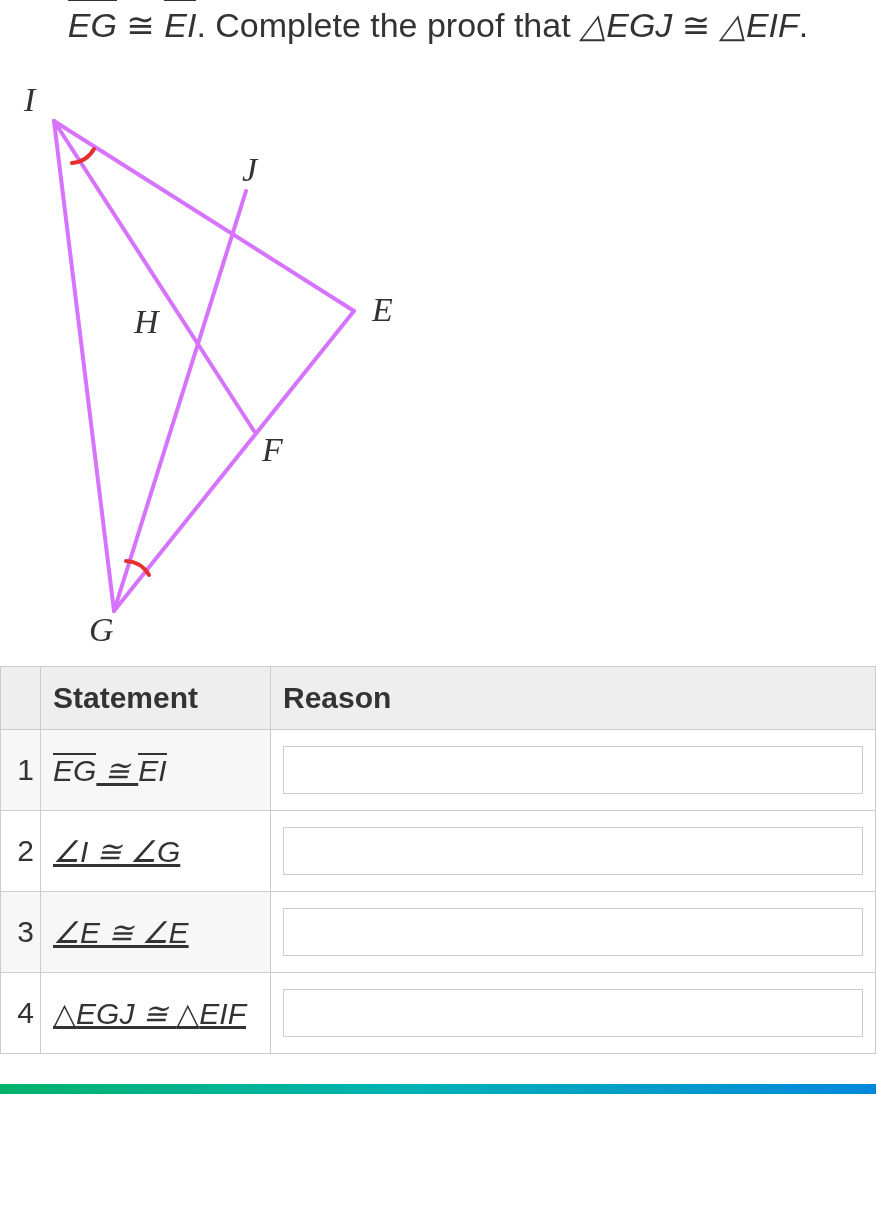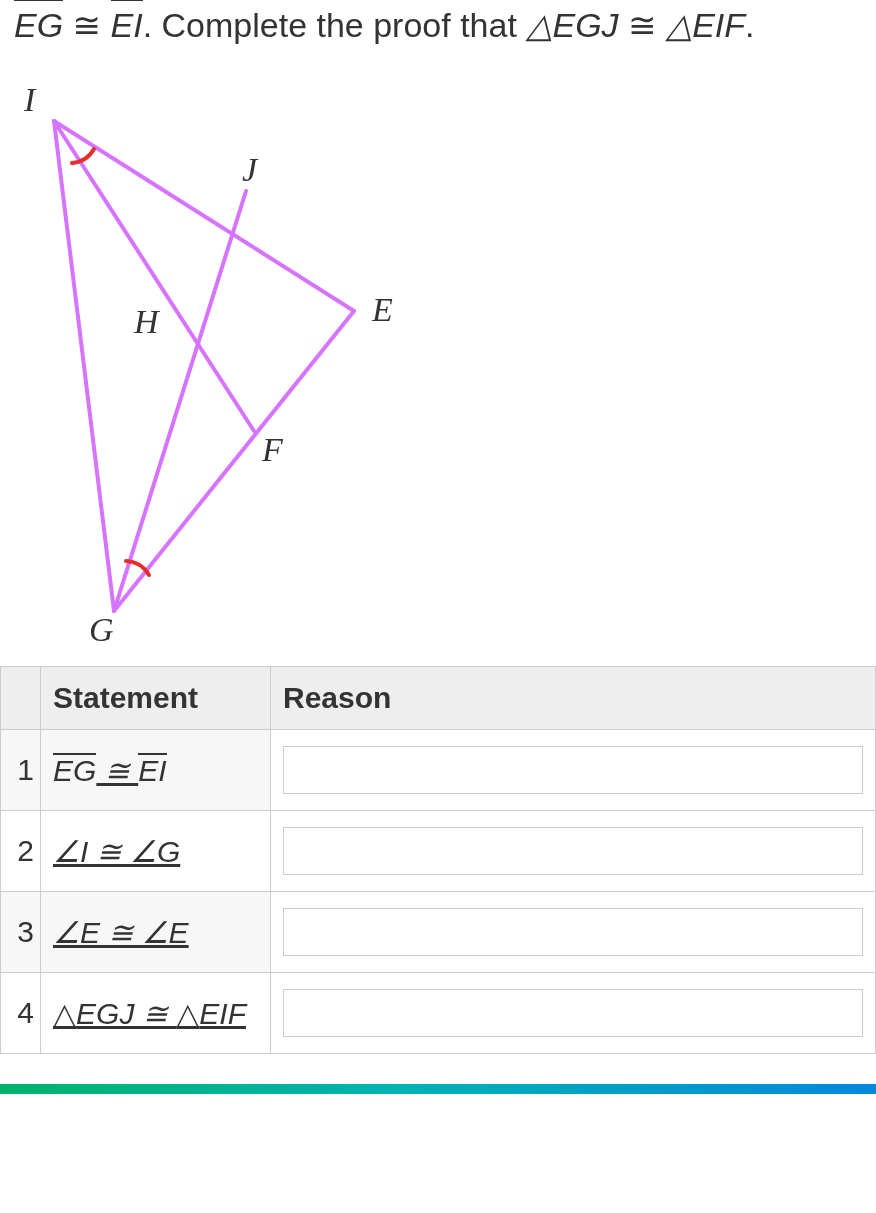--- a/index.html
+++ b/index.html
@@ -3,21 +3,21 @@
 <meta charset="utf-8">
 <style>
   * { box-sizing: border-box; margin: 0; padding: 0; }
   body {
     font-family: Verdana, Geneva, sans-serif;
     font-size: 34px;
     color: #333;
     width: 876px;
     background: #fff;
   }
-  .content { padding: 0px 14px 0 14px; }
+  .content { padding: 0px 14px 0 14px; text-align: center; }
   .prompt { line-height: 1.5; }
   .seg { font-style: italic; position: relative; display:inline-block;}
   .seg::before {
     content: "";
     position: absolute;
     top: -1px; left: 0; right: 0;
     border-top: 2px solid #333;
   }
   .ital { font-style: italic; }
   .figure-wrap { margin-top: 30px; margin-bottom: 25px; }

